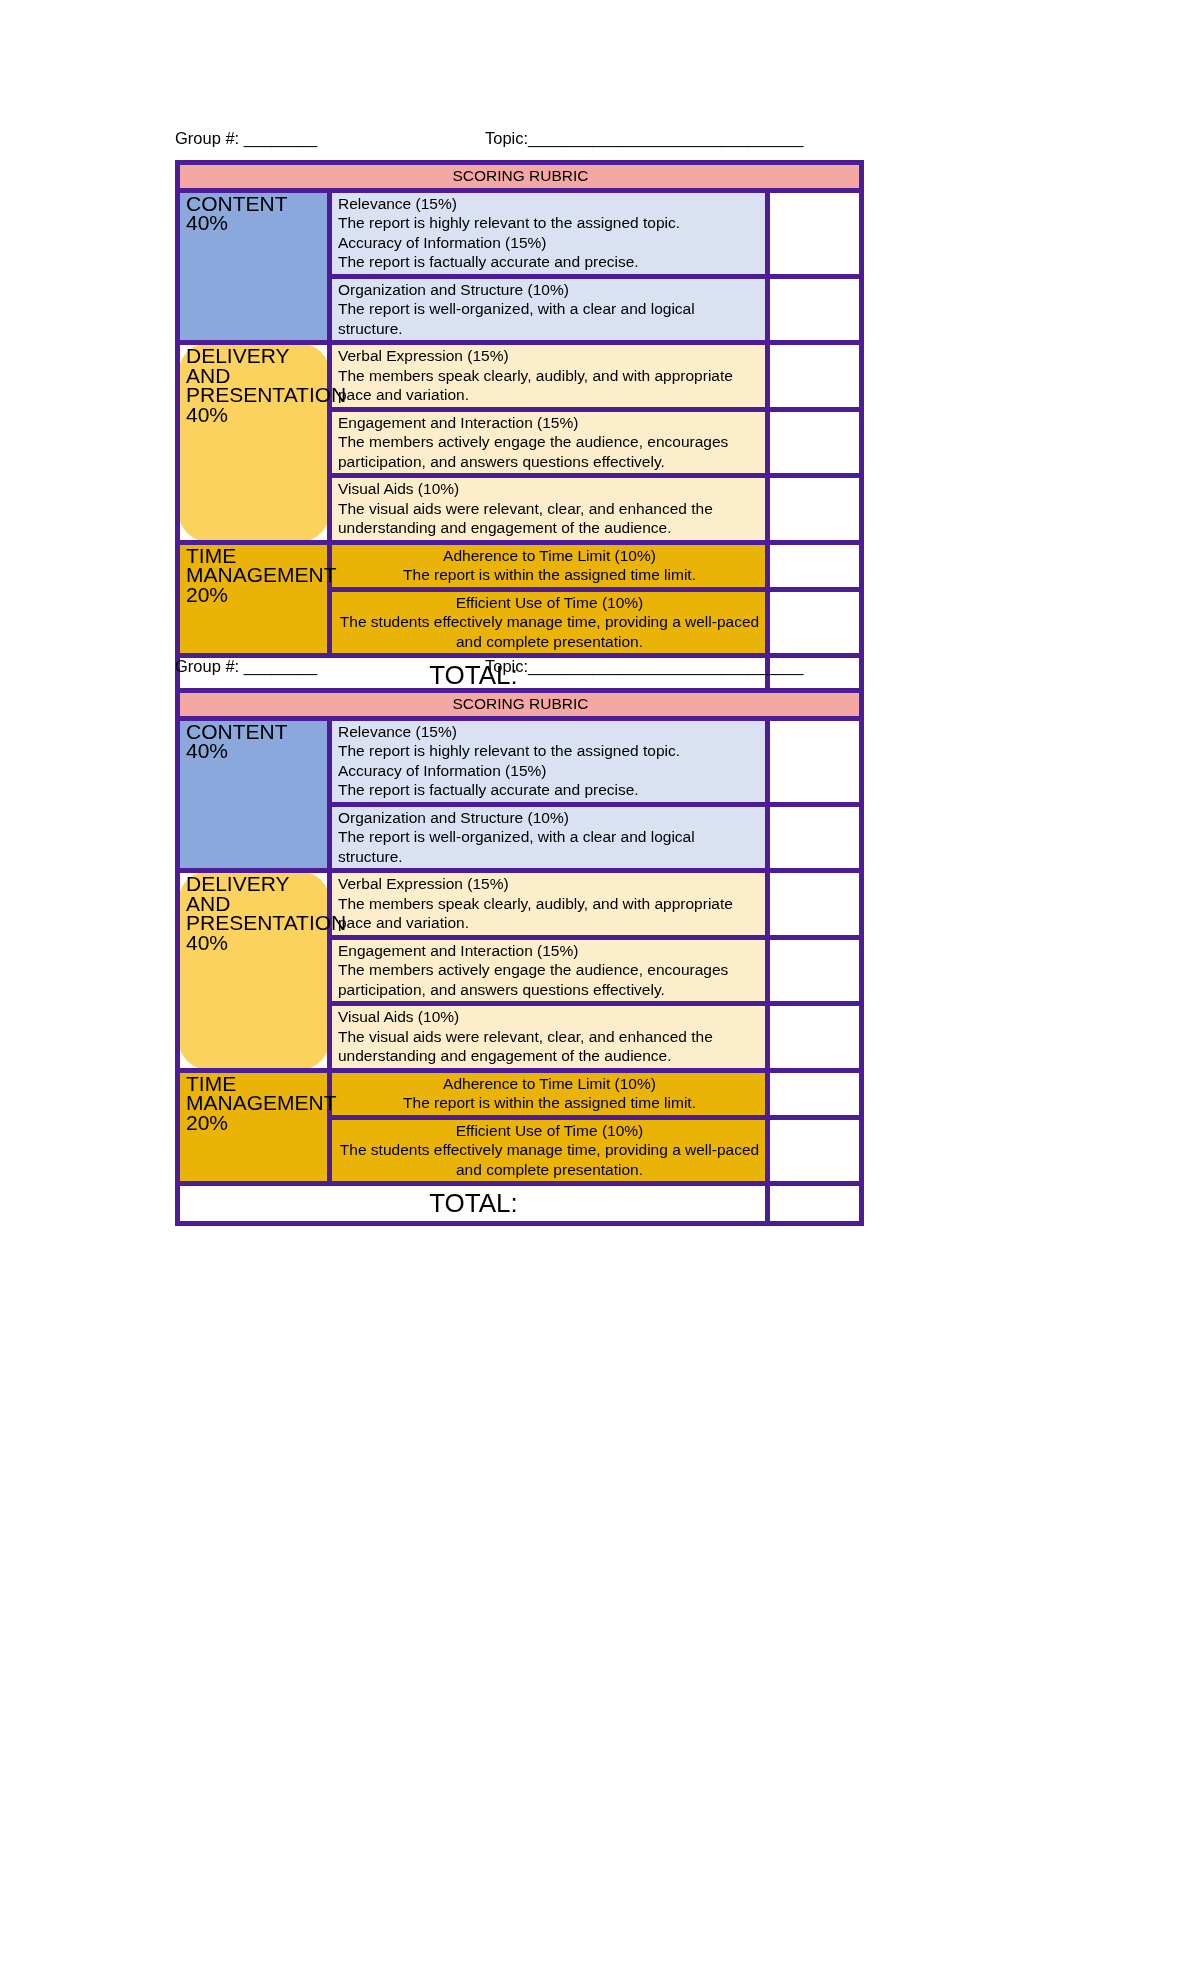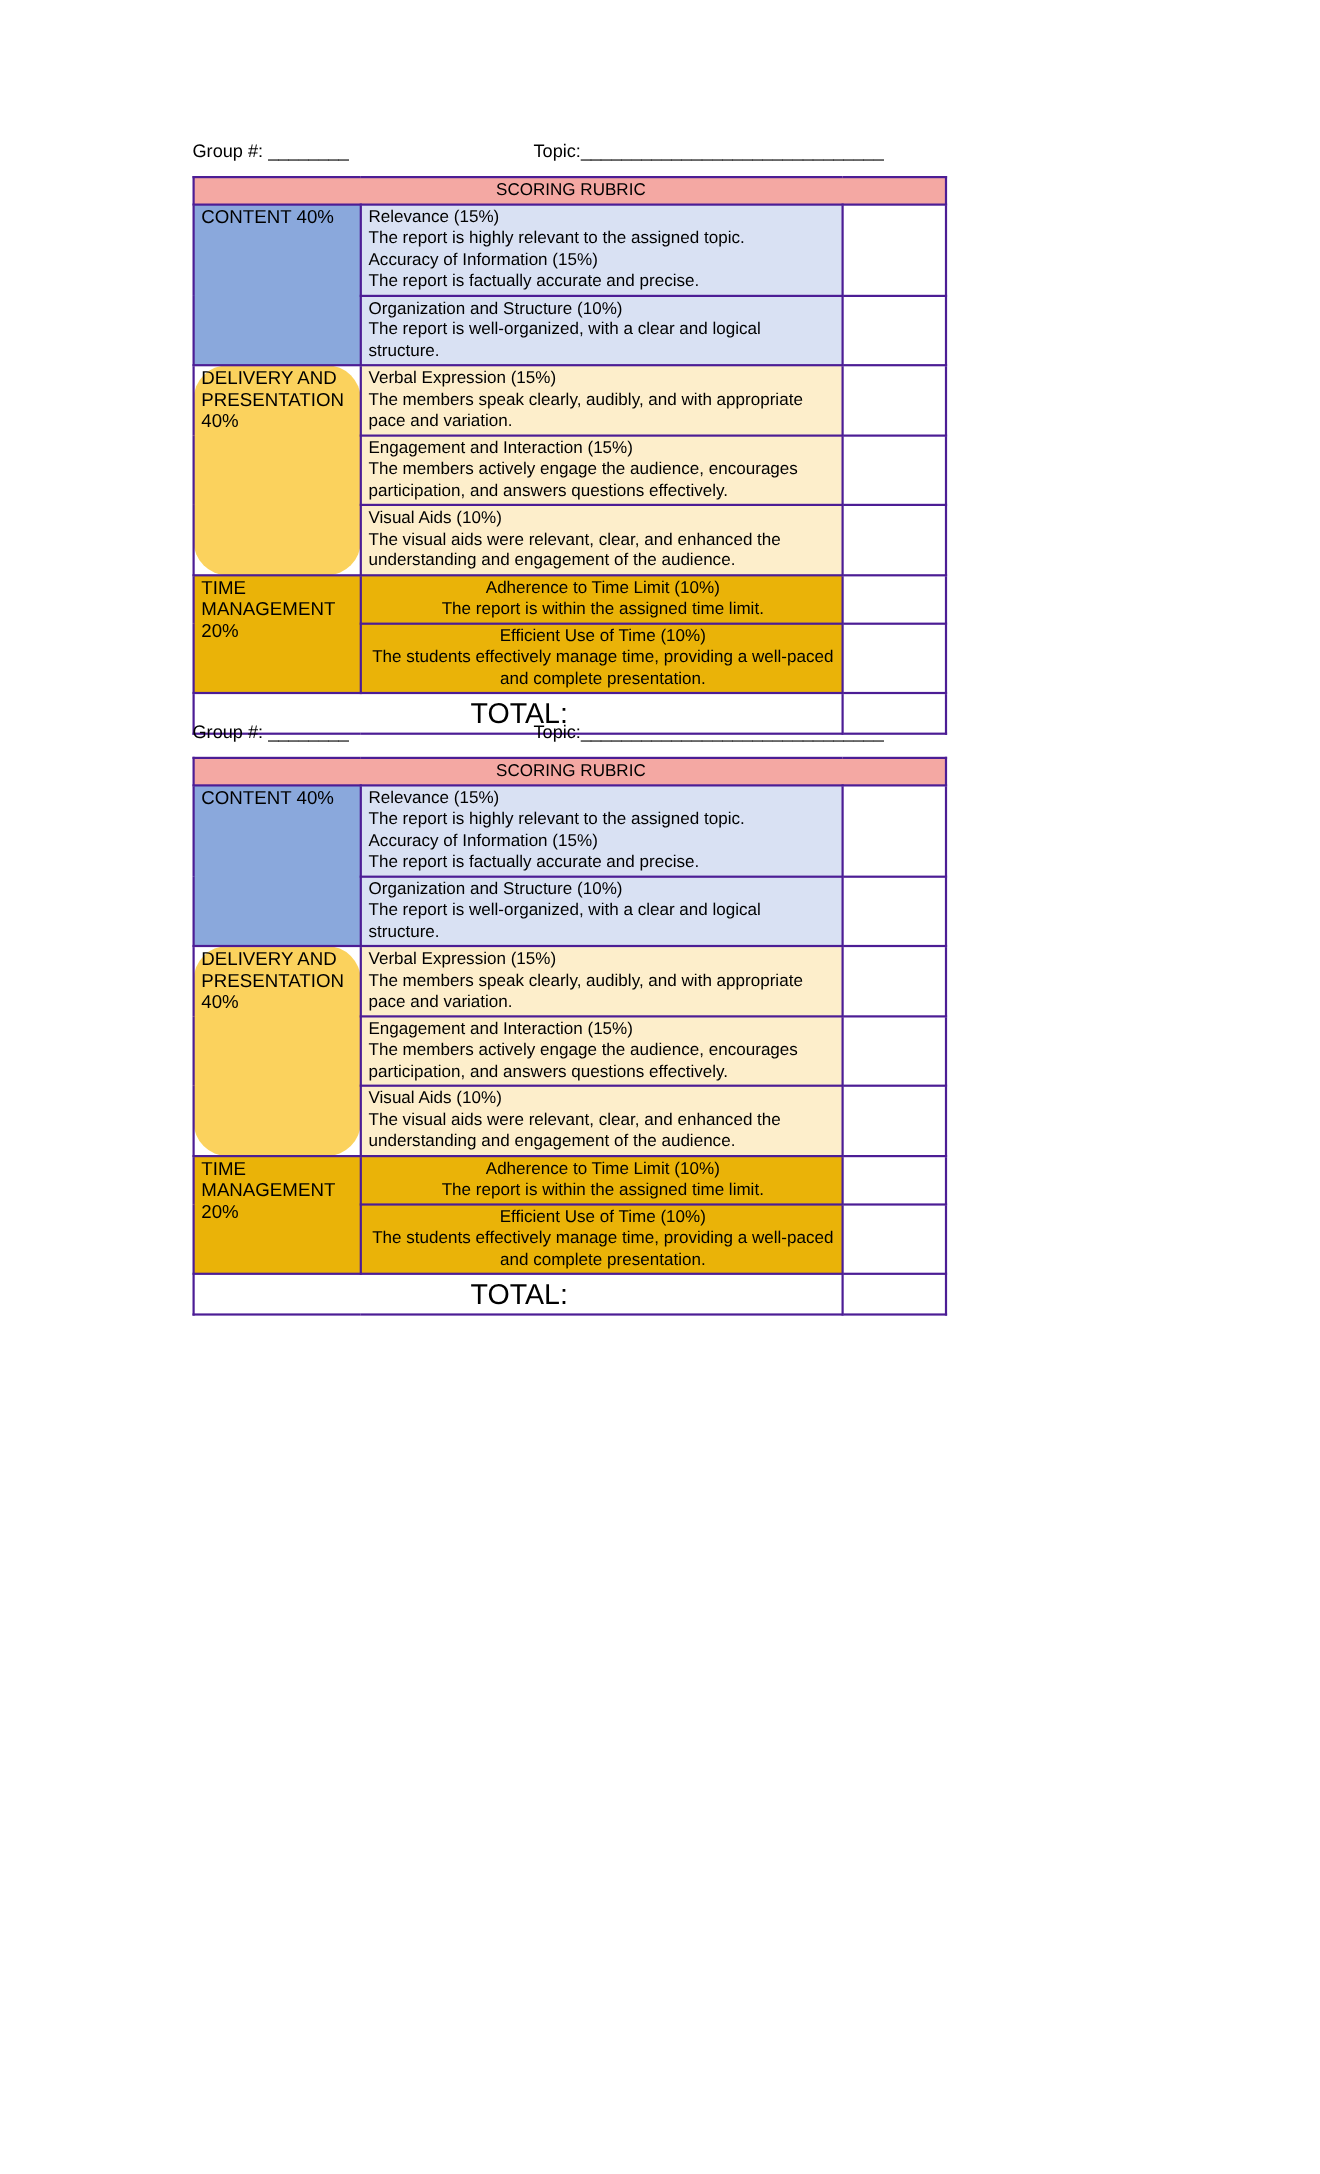--- a/index.html
+++ b/index.html
@@ -53,42 +53,42 @@
 
   
   table.rubric {
     border-collapse: collapse;
     table-layout: fixed;
     width: 684px;
     font-size: 15.5px;
     line-height: 19.5px;
   }
   table.rubric td {
-    border: 2px solid #4c1d95;
+    border: 5px solid #4c1d95;
     vertical-align: top;
     padding: 1px 4px 2px 6px;
     box-sizing: border-box;
   }
 
   col.c-cat   { width: 152px; }
   col.c-desc  { width: 438px; }
   col.c-score { width: 94px; }
 
   
   td.title-band {
     background: #f4a8a3;
     text-align: center;
     font-size: 15.5px;
     padding: 2px 0 3px 0;
     height: 24px;
   }
 
   
   td.cat {
-    font-size: 17px;
+    font-size: 21px;
     vertical-align: middle;
     padding-left: 8px;
     line-height: 19.5px;
   }
   td.cat.content  { background: #8aa8dc; }
   td.cat.delivery { background: #fbd25d; border-radius: 31px; }
   td.cat.time     { background: #eab308; }
 
   
   td.desc         { }

